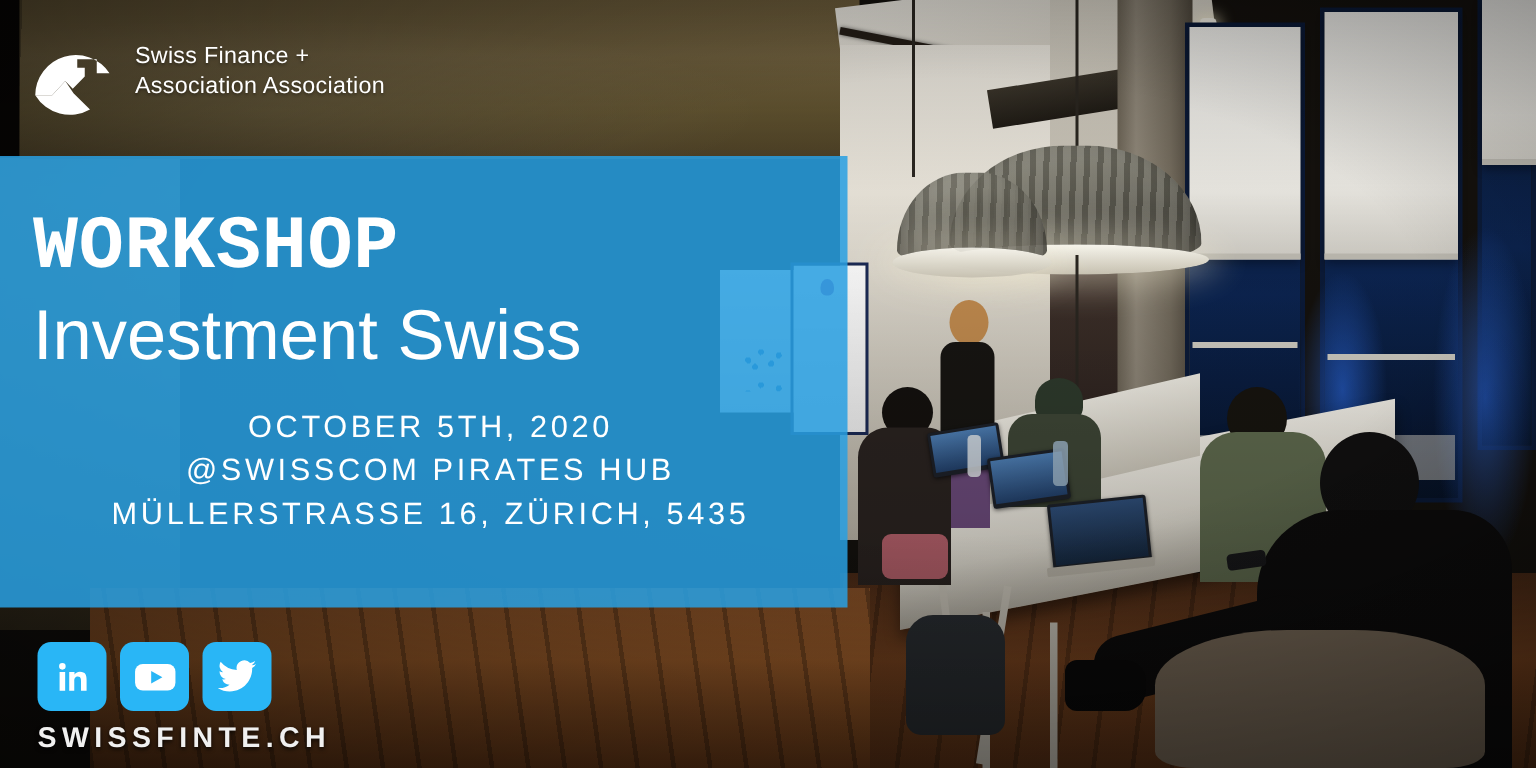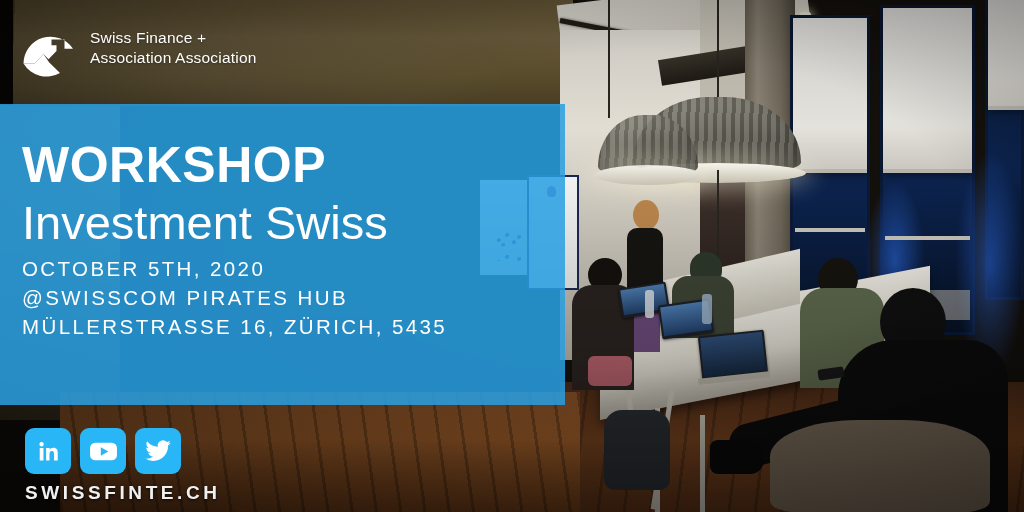--- a/index.html
+++ b/index.html
@@ -184,27 +184,27 @@
   .logo-text{
     color:#fff;font-weight:400;line-height:1.28;font-size:15.5px;
     letter-spacing:.2px;white-space:nowrap;
     text-shadow:0 1px 2px rgba(0,0,0,.35);
   }
 
   
   #content{position:absolute;left:22px;top:140px;width:530px;}
   #title{
     color:#fff;font-size:50px;font-weight:700;line-height:1.02;
-    letter-spacing:.5px;margin:0;
+    letter-spacing:.5px;margin:0;font-family:Liberation Mono, monospace;
   }
   #subtitle{
     color:#fff;font-size:47px;font-weight:300;line-height:1.12;
     letter-spacing:0px;margin:6px 0 0 0;
   }
-  #details{margin-top:4px;}
+  #details{margin-top:20px;text-align:center;}
   #details div{
     color:#fff;font-size:20.5px;font-weight:300;letter-spacing:2.4px;
     line-height:1.42;white-space:nowrap;
   }
 
   
   #social{position:absolute;left:25px;top:428px;display:flex;gap:9px;}
   .sicon{
     width:46px;height:46px;border-radius:9px;
     background:#29b6f6;display:flex;align-items:center;justify-content:center;

